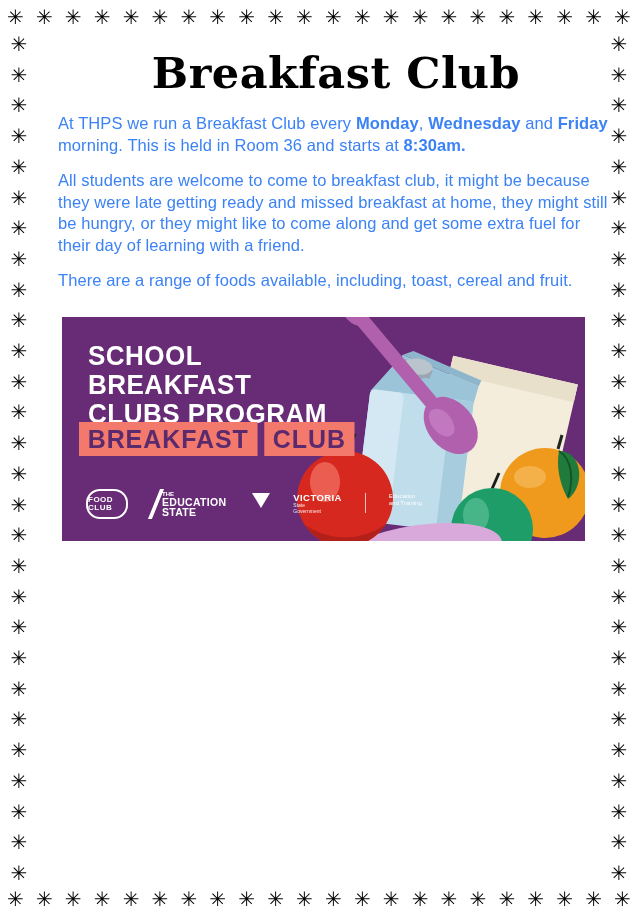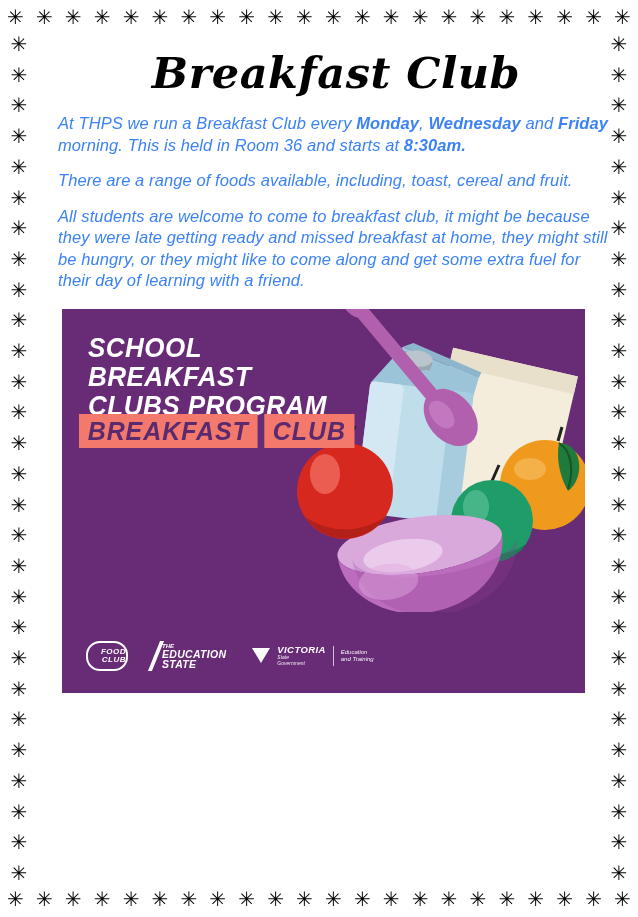--- a/index.html
+++ b/index.html
@@ -22,21 +22,20 @@
     position:absolute;top:34px;bottom:34px;width:24px;
     display:flex;flex-direction:column;justify-content:space-between;align-items:center;
   }
   .border-col.left{left:7px;}
   .border-col.right{right:7px;}
   .star{font-size:20px;line-height:1;color:#000;font-family:"DejaVu Sans",sans-serif;}
   
   .content{
     position:relative;
     padding:50px 24px 0 58px;
-    font-style:italic;
   }
   h1.title{
     font-family:"DejaVu Serif",serif;
     font-weight:bold;
     font-size:43px;
     line-height:1.1;
     text-align:center;
     margin:0 0 16px 0;
     letter-spacing:0.5px;
     color:#000;
@@ -45,22 +44,22 @@
     margin:0 0 14px 0;
     font-size:16.5px;
     line-height:21.5px;
     letter-spacing:0.1px;
     color:#3b82f6;
   }
   p.body-par .b{font-weight:700;}
   
   .banner{
     position:relative;
-    width:523px;height:384px;
-    margin:17px 0 0 4px;
+    width:523px;height:224px;
+    margin:25px 0 0 4px;
     background:var(--banner-bg,#682B76);
     overflow:hidden;
   }
   .banner svg.art{position:absolute;inset:0;}
   .headline{
     position:absolute;left:26px;top:24px;
     color:var(--headline,#fff);
     font-weight:700;
     font-size:28px;line-height:29px;
     letter-spacing:0.5px;
@@ -83,29 +82,29 @@
   }
   
   .logos{
     position:absolute;left:24px;bottom:22px;
     display:flex;align-items:center;gap:26px;
     z-index:4;color:#fff;
   }
   .logo-foodbank{
     border:2px solid #fff;border-radius:14px;
     width:38px;height:26px;
-    display:flex;flex-direction:column;justify-content:center;align-items:flex-end;
+    display:flex;flex-direction:column;justify-content:center;align-items:flex-start;
   }
   .logo-foodbank span{font-size:8px;font-weight:800;line-height:8px;letter-spacing:0.5px;}
   .logo-edu{display:flex;align-items:center;gap:4px;}
   .edu-slash{width:4px;height:30px;background:#fff;transform:skewX(-22deg);}
   .edu-text{display:flex;flex-direction:column;}
   .edu-text .tiny{font-size:6px;font-weight:700;line-height:6px;}
   .edu-text .big{font-size:10.5px;font-weight:800;line-height:10px;letter-spacing:0.3px;}
-  .logo-vic{display:flex;align-items:center;gap:7px;}
+  .logo-vic{display:flex;gap:23px;}
   .vic-mark{
     width:0;height:0;
     border-left:9px solid transparent;border-right:9px solid transparent;
     border-top:15px solid #fff;
   }
   .vic-text{display:flex;flex-direction:column;}
   .vic-text .big{font-size:9.5px;font-weight:800;line-height:9px;letter-spacing:0.4px;}
   .vic-text .tiny{font-size:5px;line-height:6px;opacity:0.9;}
   .vic-divider{width:1px;height:20px;background:#fff;opacity:0.7;}
   .vic-dept{display:flex;flex-direction:column;}
@@ -222,22 +221,22 @@
       <span class="star">✳</span>
       <span class="star">✳</span>
       <span class="star">✳</span>
       <span class="star">✳</span>
     </div>
 
   <div class="content">
     <h1 class="title">Breakfast Club</h1>
 
     <p class="body-par"><span>At THPS we run a Breakfast Club every </span><span class="b">Monday</span><span>, </span><span class="b">Wednesday</span><span> and </span><span class="b">Friday</span><span> morning. This is held in Room 36 and starts at </span><span class="b">8:30am.</span></p>
+    <p class="body-par"><span>All students are welcome to come to breakfast club, it might be because they were late getting ready and missed breakfast at home, they might still be hungry, or they might like to come along and get some extra fuel for their day of learning with a friend.</span></p>
     <p class="body-par"><span>There are a range of foods available, including, toast, cereal and fruit.</span></p>
-    <p class="body-par"><span>All students are welcome to come to breakfast club, it might be because they were late getting ready and missed breakfast at home, they might still be hungry, or they might like to come along and get some extra fuel for their day of learning with a friend.</span></p>
 
     <div class="banner">
 
       <svg class="art" width="523" height="303" viewBox="0 0 523 303" aria-hidden="true">
 
         <g transform="rotate(13 440 125)">
           <rect x="373" y="52" width="128" height="148" fill="var(--napkin-cream)"></rect>
           <rect x="373" y="52" width="128" height="18" fill="#E8E0CB"></rect>
         </g>
 

